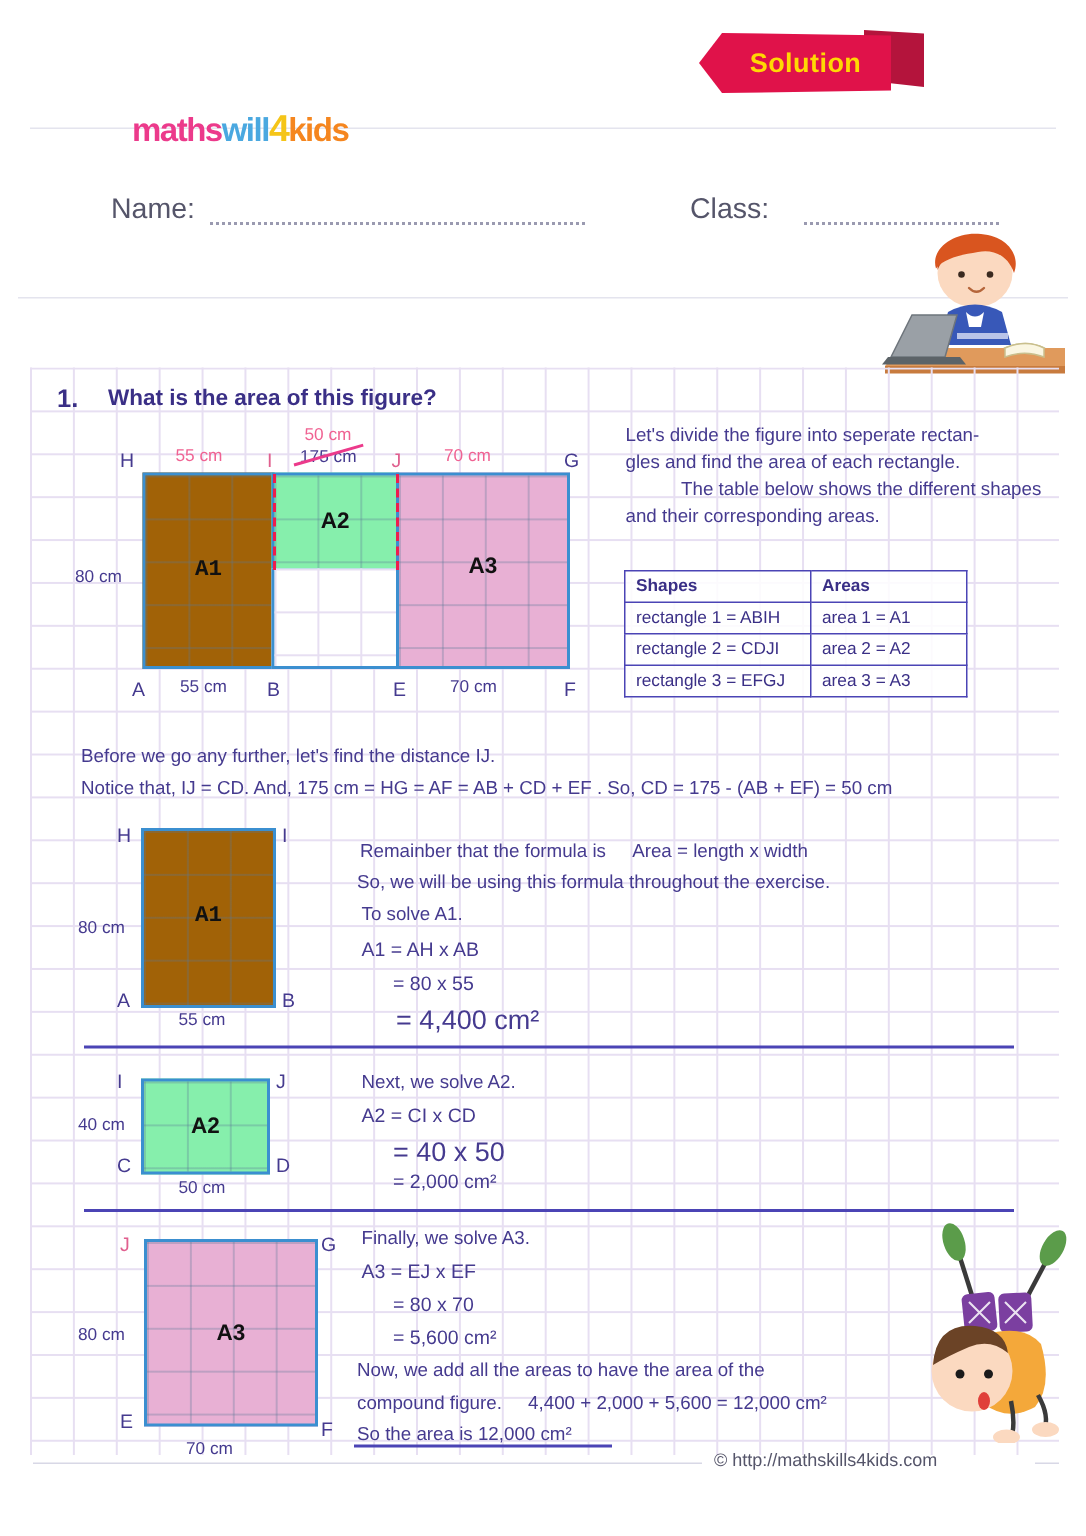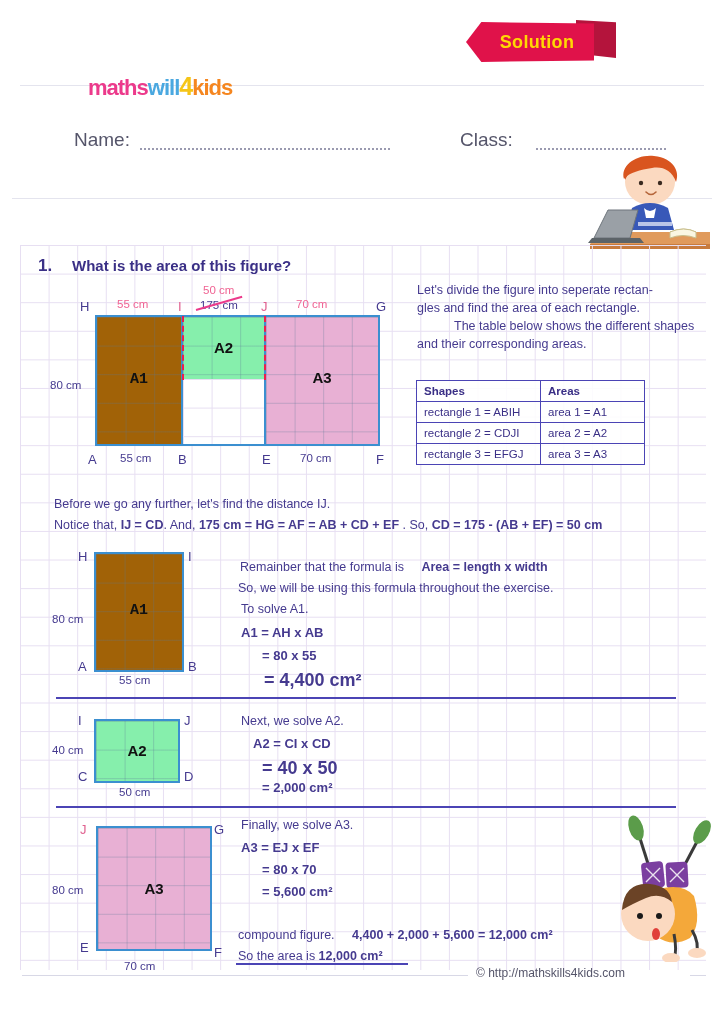--- a/index.html
+++ b/index.html
@@ -66,21 +66,21 @@
     position:absolute; left:20px; top:245px; width:686px; height:725px;
     background-image:
       linear-gradient(to right, #e7dff2 1px, transparent 1px),
       linear-gradient(to bottom, #e7dff2 1px, transparent 1px);
     background-size: 28.6px 28.6px;
     background-position: 0 0;
   }
 
   
   .t { position:absolute; color:#453a8f; font-size:12.5px; white-space:nowrap; }
-  .tb { font-weight:bold; }
+  .tb { font-weight:normal; }
   .q-num { position:absolute; left:38px; top:256px; font-size:17px; font-weight:bold; color:#3a2f86; }
   .q-txt { position:absolute; left:72px; top:257px; font-size:15px; font-weight:bold; color:#3a2f86; }
   .pt { position:absolute; color:#453a8f; font-size:13px; }
   .pt-pink { color:#e0608f; }
   .dim-pink { position:absolute; color:#f06292; font-size:11.5px; }
   .dim-blue { position:absolute; color:#453a8f; font-size:11.5px; }
 
   .strike {
     position:absolute; width:48px; height:2px; background:#ec3a8b;
     transform:rotate(-16deg); transform-origin:left center;
@@ -280,41 +280,42 @@
   <div class="pt" style="left:78px; top:769px;">C</div>
   <div class="pt" style="left:184px; top:769px;">D</div>
   <div class="dim-blue" style="left:52px; top:744px;">40 cm</div>
   <div class="dim-blue" style="left:119px; top:786px;">50 cm</div>
   <div class="shape orange" style="left:94px; top:719px; width:86px; height:64px;">
     <div class="inner-grid"></div>
     <div class="shape-name" style="top:21px;">A2</div>
   </div>
 
   <div class="t" style="left:241px; top:714px;">Next, we solve A2.</div>
-  <div class="t tb" style="left:241px; top:736px; font-size:13px;margin-left:12px;">A2 = CI x CD</div>
+  <div class="t tb" style="left:241px; top:736px; font-size:13px;">A2 = CI x CD</div>
   <div class="t tb" style="left:262px; top:758px; font-size:18px;">= 40 x 50</div>
   <div class="t tb" style="left:262px; top:780px; font-size:13px;">= 2,000 cm²</div>
 
   <div class="divider" style="top:806px;"></div>
 
   <div class="pt pt-pink" style="left:80px; top:822px;">J</div>
   <div class="pt" style="left:214px; top:822px;">G</div>
   <div class="pt" style="left:80px; top:940px;">E</div>
   <div class="pt" style="left:214px; top:945px;">F</div>
   <div class="dim-blue" style="left:52px; top:884px;">80 cm</div>
   <div class="dim-blue" style="left:124px; top:960px;">70 cm</div>
   <div class="shape pink" style="left:96px; top:826px; width:116px; height:125px;">
     <div class="inner-grid"></div>
     <div class="shape-name" style="top:52px;">A3</div>
   </div>
 
   <div class="t" style="left:241px; top:818px;">Finally, we solve A3.</div>
   <div class="t tb" style="left:241px; top:840px; font-size:13px;">A3 = EJ x EF</div>
   <div class="t tb" style="left:262px; top:862px; font-size:13px;">= 80 x 70</div>
   <div class="t tb" style="left:262px; top:884px; font-size:13px;">= 5,600 cm²</div>
+  <div class="t" style="left:238px; top:906px;">Now, we add all the areas to have the area of the</div>
   <div style="position:absolute; left:238px; top:928px; font-size:12.5px; color:#453a8f; white-space:nowrap;">
     <span>compound figure.</span>
     <span class="tb" style="margin-left:14px;">4,400 + 2,000 + 5,600 = 12,000 cm²</span>
   </div>
   <div style="position:absolute; left:238px; top:949px; font-size:12.5px; color:#453a8f; white-space:nowrap;">
     <span>So the area is </span><span class="tb">12,000 cm²</span>
   </div>
   <div class="underline-res"></div>
 
   <svg class="kid-hand" viewBox="0 0 118 150">

